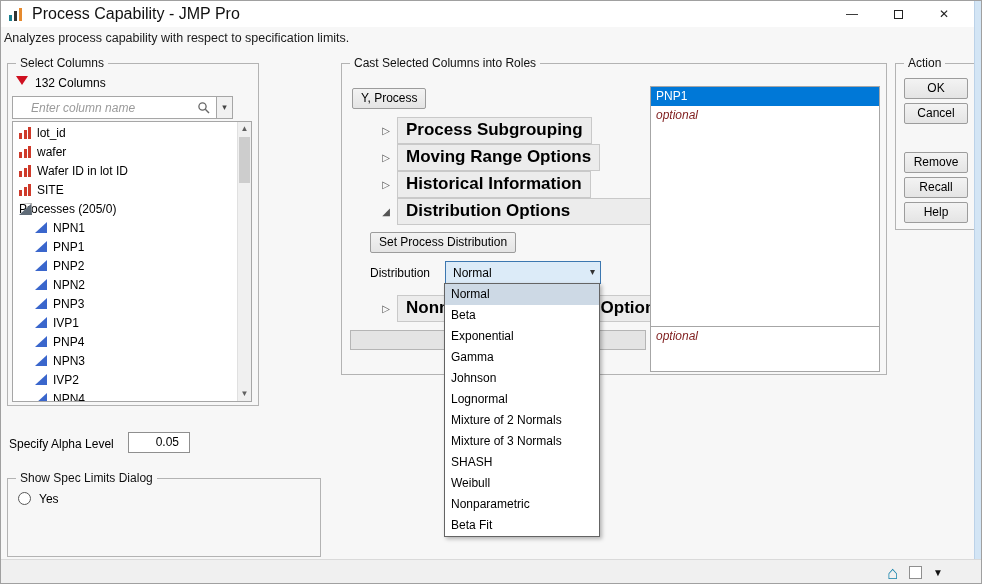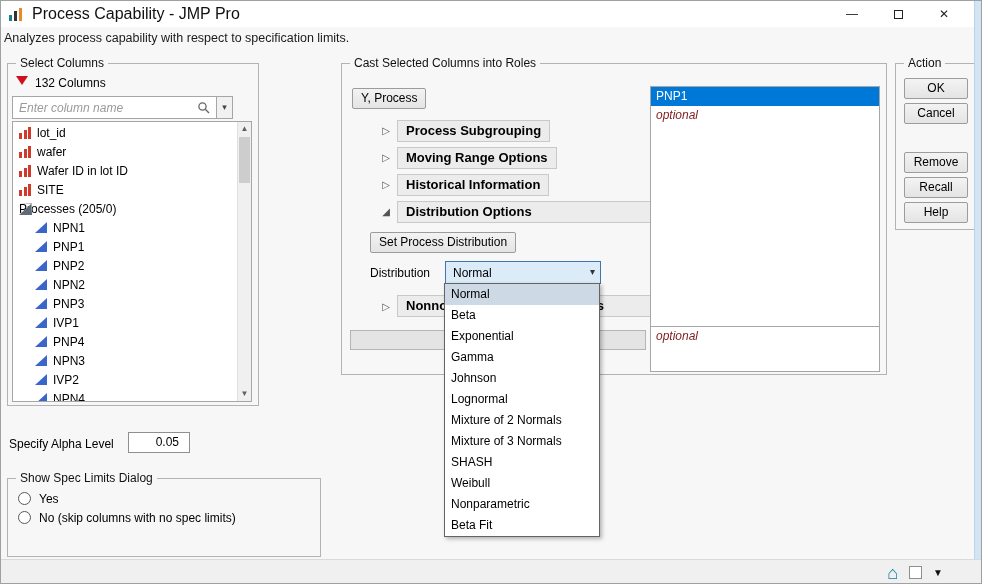--- a/index.html
+++ b/index.html
@@ -23,21 +23,21 @@
 
   
   .group { position: absolute; border: 1px solid #b3b3b3; }
   .glabel { position: absolute; top: -8px; left: 8px; background: #f7f7f7; padding: 0 4px; font-size: 12px; color: #111; white-space: nowrap; }
 
   
   .g-select { left: 6px; top: 62px; width: 252px; height: 343px; }
   .cols-header { position: absolute; left: 8px; top: 12px; display: flex; gap: 7px; }
   .red-tri { width: 0; height: 0; border-left: 6px solid transparent; border-right: 6px solid transparent; border-top: 9px solid #cf1020; }
   .search-row { position: absolute; left: 4px; top: 32px; display: flex; }
-  .search-input { width: 205px; height: 23px; border: 1px solid #a6a6a6; background: #fff; position: relative; display: flex; align-items: center; padding-left: 6px; }
+  .search-input { width: 205px; height: 23px; border: 1px solid #a6a6a6; background: #fff; position: relative; display: flex; align-items: center; padding-left: 18px; }
   .search-ph { color: #9a9a9a; font-style: italic; }
   .search-mag { position: absolute; right: 5px; top: 4px; }
   .search-arrow-btn { width: 16px; height: 23px; border: 1px solid #a6a6a6; border-left: none; background: #f1f1f1; text-align: center; line-height: 21px; font-size: 9px; color: #444; }
 
   .col-list { position: absolute; left: 4px; top: 57px; width: 240px; height: 281px; background: #fff; border: 1px solid #a6a6a6; overflow: hidden; }
   .col-rows { position: absolute; left: 0; top: 1px; right: 15px; }
   .col-row { height: 19px; display: flex; align-items: center; gap: 6px; padding-left: 6px; white-space: nowrap; }
   .col-row.level1 { padding-left: 22px; }
   .colicon { flex: 0 0 auto; }
   .colicon.nominal { width: 12px; height: 12px;
@@ -64,21 +64,21 @@
   .radio { width: 13px; height: 13px; border: 1px solid #585858; border-radius: 50%; background: #fff; position: relative; flex: 0 0 auto; }
   .radio.selected::after { content: ""; position: absolute; left: 3px; top: 3px; width: 5px; height: 5px; border-radius: 50%; background: #151515; }
 
   
   .g-cast { left: 340px; top: 62px; width: 546px; height: 312px; }
   .btn { background: linear-gradient(#f3f3f3, #e4e4e4); border: 1px solid #9c9c9c; border-radius: 2px; font-size: 12px; text-align: center; height: 21px; line-height: 19px; color: #000; cursor: default; }
   .ybtn { position: absolute; left: 10px; top: 24px; padding: 0 8px; }
   .sections { position: absolute; left: 38px; top: 56px; display: flex; flex-direction: column; gap: 6px; }
   .sec { display: flex; align-items: center; gap: 5px; height: 21px; }
   .sec-tri { font-size: 10px; color: #555; width: 12px; text-align: center; }
-  .sec-box { border: 1px solid #c9c9c9; background: #ececec; font-weight: bold; font-size: 13px; padding: 2px 8px 3px; white-space: nowrap; }
+  .sec-box { border: 1px solid #c9c9c9; background: #ececec; font-weight: bold; font-size: 17px; padding: 2px 8px 3px; white-space: nowrap; }
   .sec.expanded .sec-box { width: 254px; }
   .setdist { position: absolute; left: 28px; top: 168px; padding: 0 8px; }
   .dist-label { position: absolute; left: 28px; top: 202px; }
   .combo { position: absolute; left: 103px; top: 197px; width: 156px; height: 23px; border: 1px solid #3c77b0; background: #dcebf8; display: flex; align-items: center; padding-left: 7px; }
   .combo-arrow { position: absolute; right: 5px; top: 4px; font-size: 10px; color: #333; }
   .nonnormal { position: absolute; left: 38px; top: 231px; display: flex; align-items: center; gap: 5px; }
   .nonnormal .sec-box { width: 254px; }
   .disabled-wide { position: absolute; left: 8px; top: 266px; width: 296px; height: 20px; background: #e4e4e4; border: 1px solid #b5b5b5; }
   .ylist { position: absolute; left: 308px; top: 22px; width: 230px; height: 241px; background: #fff; border: 1px solid #a6a6a6; overflow: hidden; }
   .ylist-sel { height: 19px; background: #0078d7; color: #fff; padding-left: 5px; line-height: 19px; }
@@ -240,24 +240,20 @@
   <div class="group g-spec">
     <span class="glabel">Show Spec Limits Dialog</span>
     <div class="radios">
 
 
         <div class="radio-row">
           <span class="radio unselected"></span>
           <span>Yes</span>
         </div>
 
-        <div class="radio-row">
-          <span class="radio unselected"></span>
-          <span>No (skip columns with no spec limits)</span>
-        </div>
       </div>
   </div>
 
   <div class="group g-cast">
     <span class="glabel">Cast Selected Columns into Roles</span>
 
     <div class="btn ybtn">Y, Process</div>
 
     <div class="sections">
 

